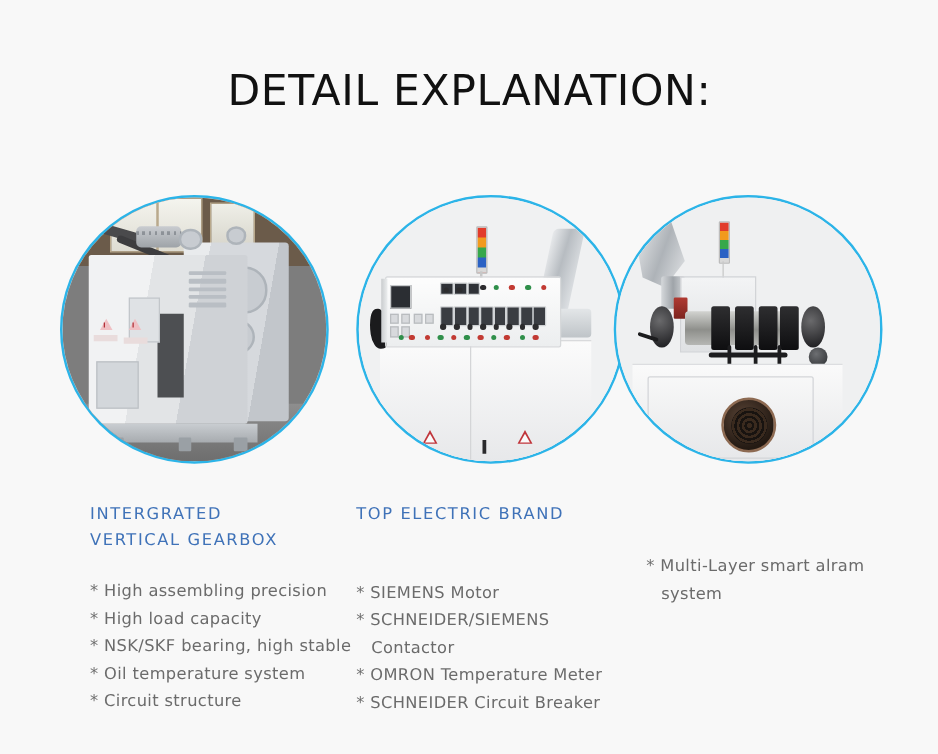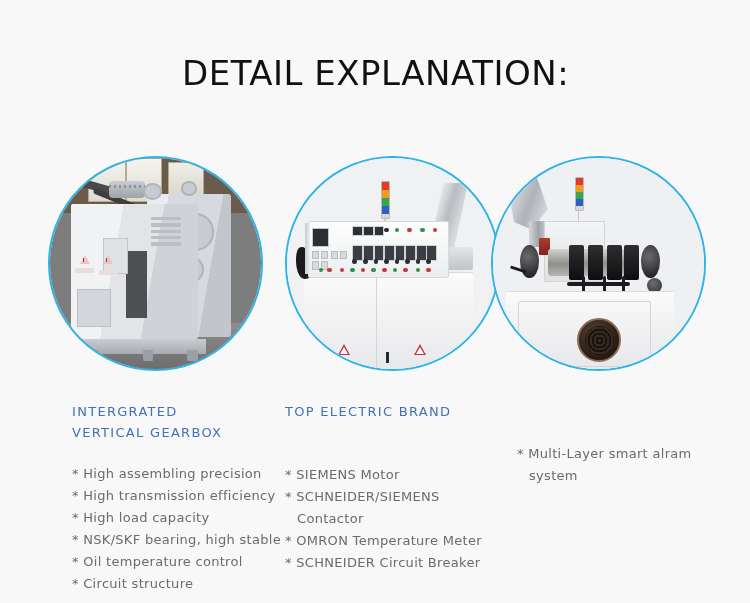--- a/index.html
+++ b/index.html
@@ -333,24 +333,23 @@
     </div>
   </div>
 
   <div class="col" id="col-1">
     <div class="col-head">
       <div>INTERGRATED</div>
       <div>VERTICAL GEARBOX</div>
     </div>
     <ul class="bullets">
       <li>* High assembling precision</li>
-      <li>* High transmission efficiency</li>
       <li>* High load capacity</li>
       <li>* NSK/SKF bearing, high stable</li>
-      <li>* Oil temperature control</li>
+      <li>* Oil temperature system</li>
       <li>* Circuit structure</li>
     </ul>
   </div>
 
   <div class="col" id="col-2">
     <div class="col-head">
       <div>TOP ELECTRIC BRAND</div>
     </div>
     <ul class="bullets">
       <li>* SIEMENS Motor</li>

